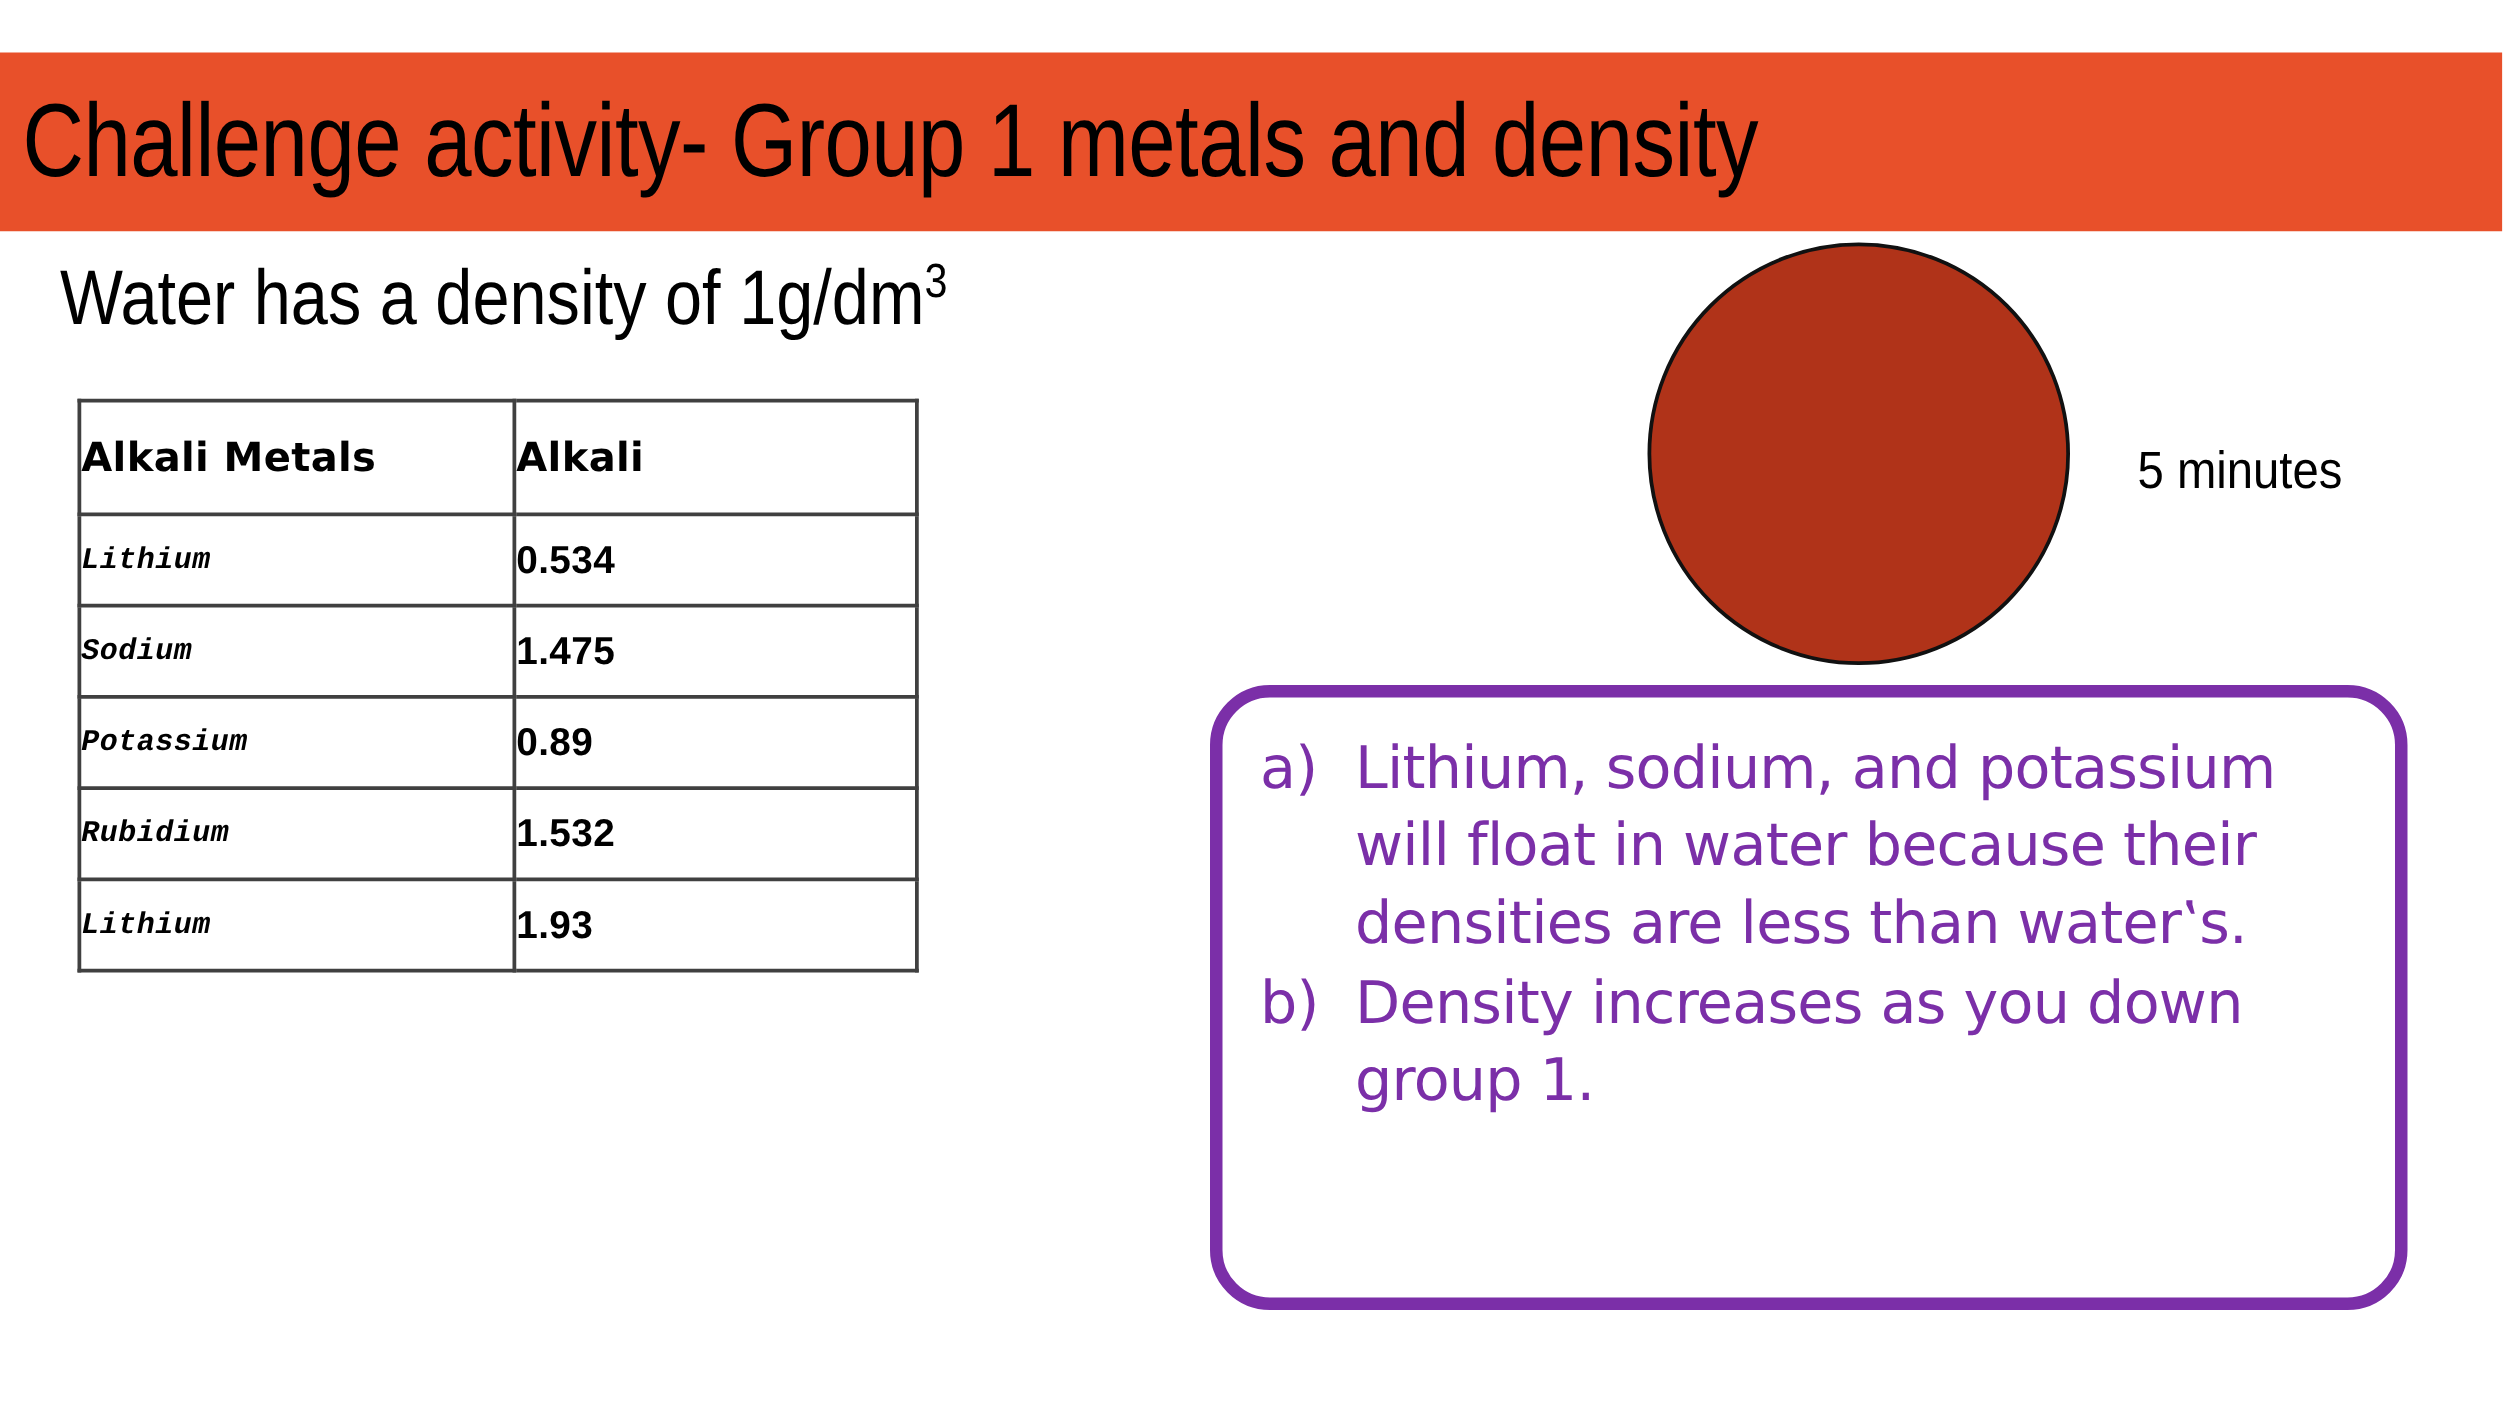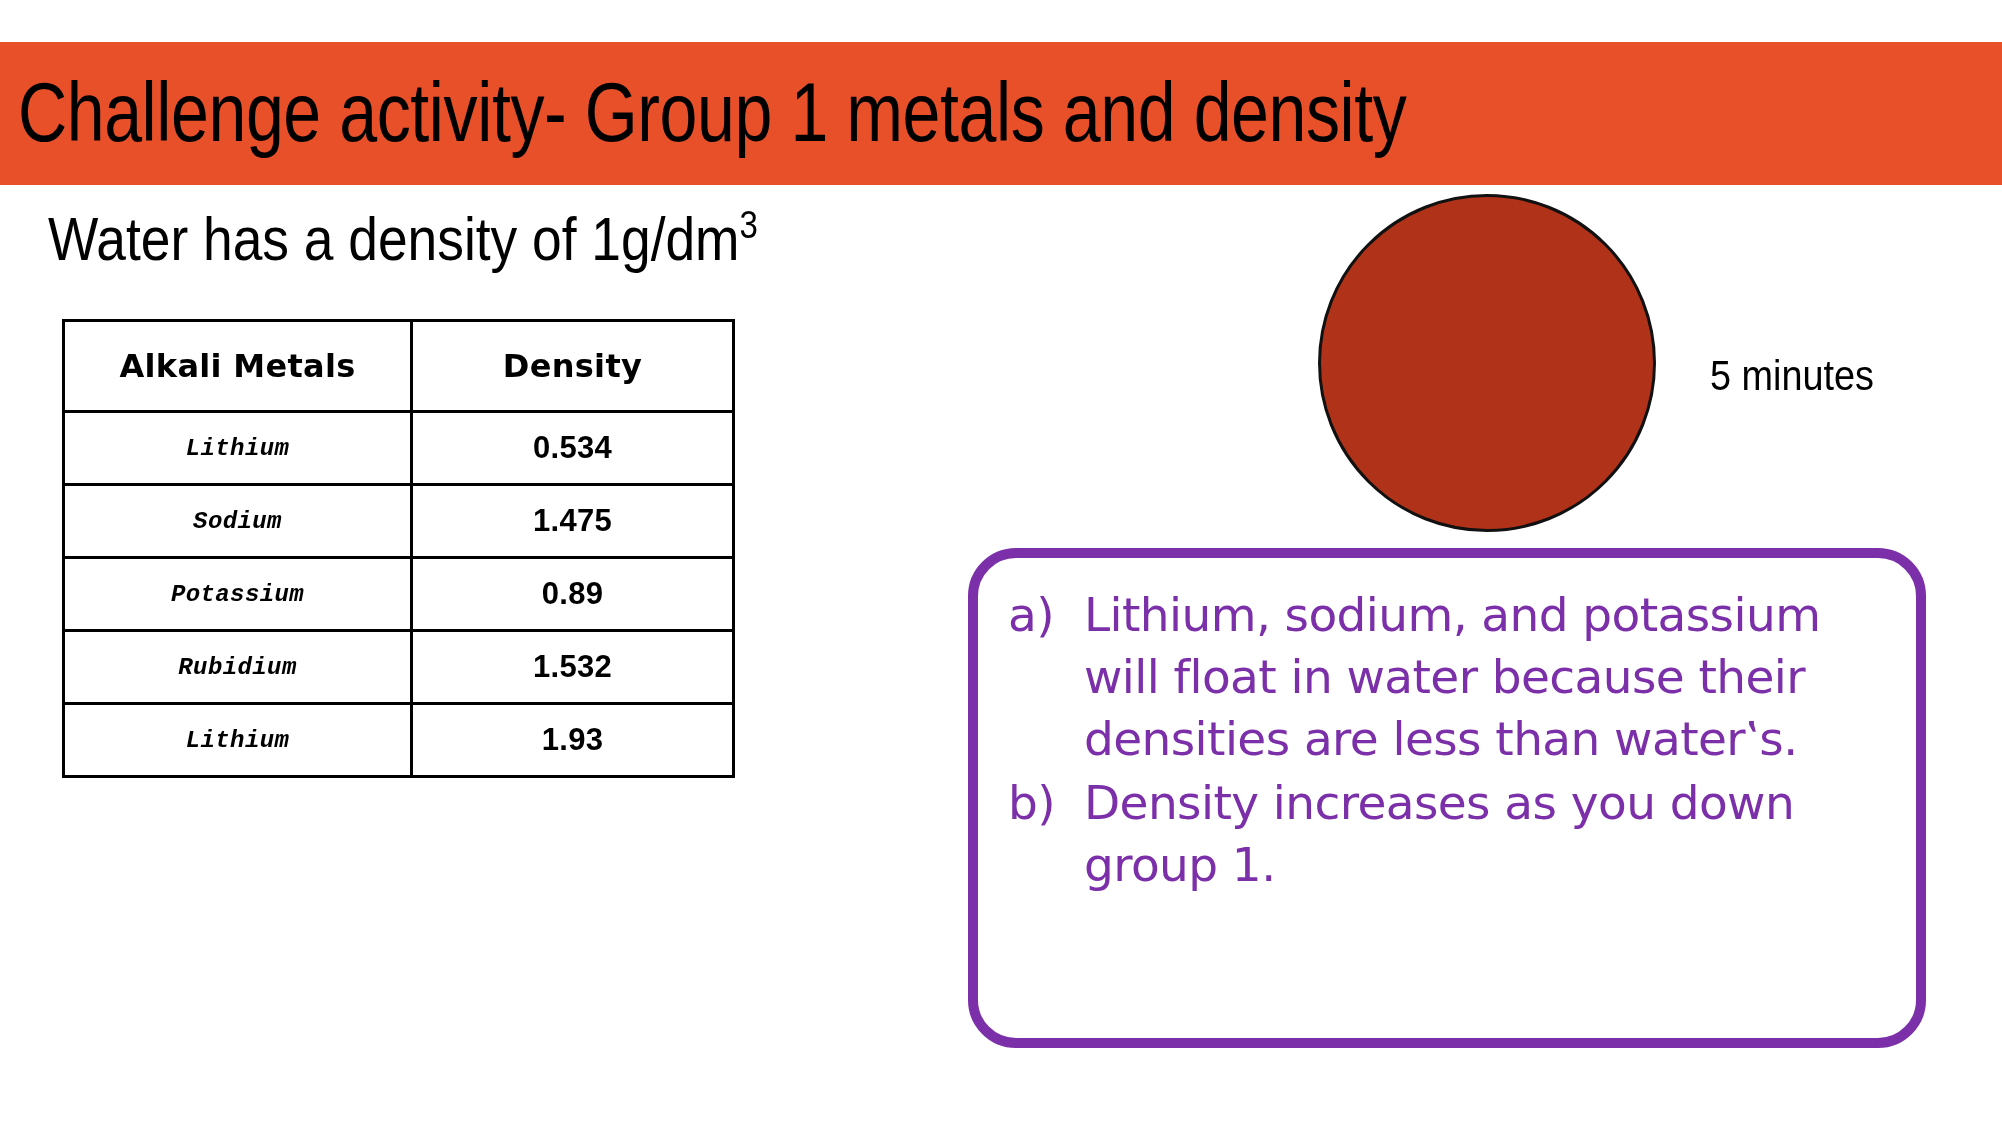--- a/index.html
+++ b/index.html
@@ -73,22 +73,22 @@
     width: 670px;
   }
   table.density-table {
     border-collapse: collapse;
     width: 670px;
     table-layout: fixed;
     background: #ffffff;
   }
   table.density-table td,
   table.density-table th {
-    border: 3px solid #000000;
-    text-align: center;
+    border: 3px solid #404040;
+    text-align: left;
     padding: 0;
     color: #000000;
   }
   table.density-table th {
     height: 88px;
     font-family: "DejaVu Sans", sans-serif;
     font-weight: bold;
     font-size: 32px;
     letter-spacing: 0.3px;
   }
@@ -188,21 +188,21 @@
 
   <div id="density-table-wrap">
     <table class="density-table">
       <colgroup>
         <col class="col-metal">
         <col class="col-value">
       </colgroup>
       <thead>
         <tr>
           <th>Alkali Metals</th>
-          <th>Density</th>
+          <th>Alkali</th>
         </tr>
       </thead>
       <tbody>
         <tr>
           <td class="metal-cell">Lithium</td>
           <td class="value-cell">0.534</td>
         </tr>
         <tr>
           <td class="metal-cell">Sodium</td>
           <td class="value-cell">1.475</td>

